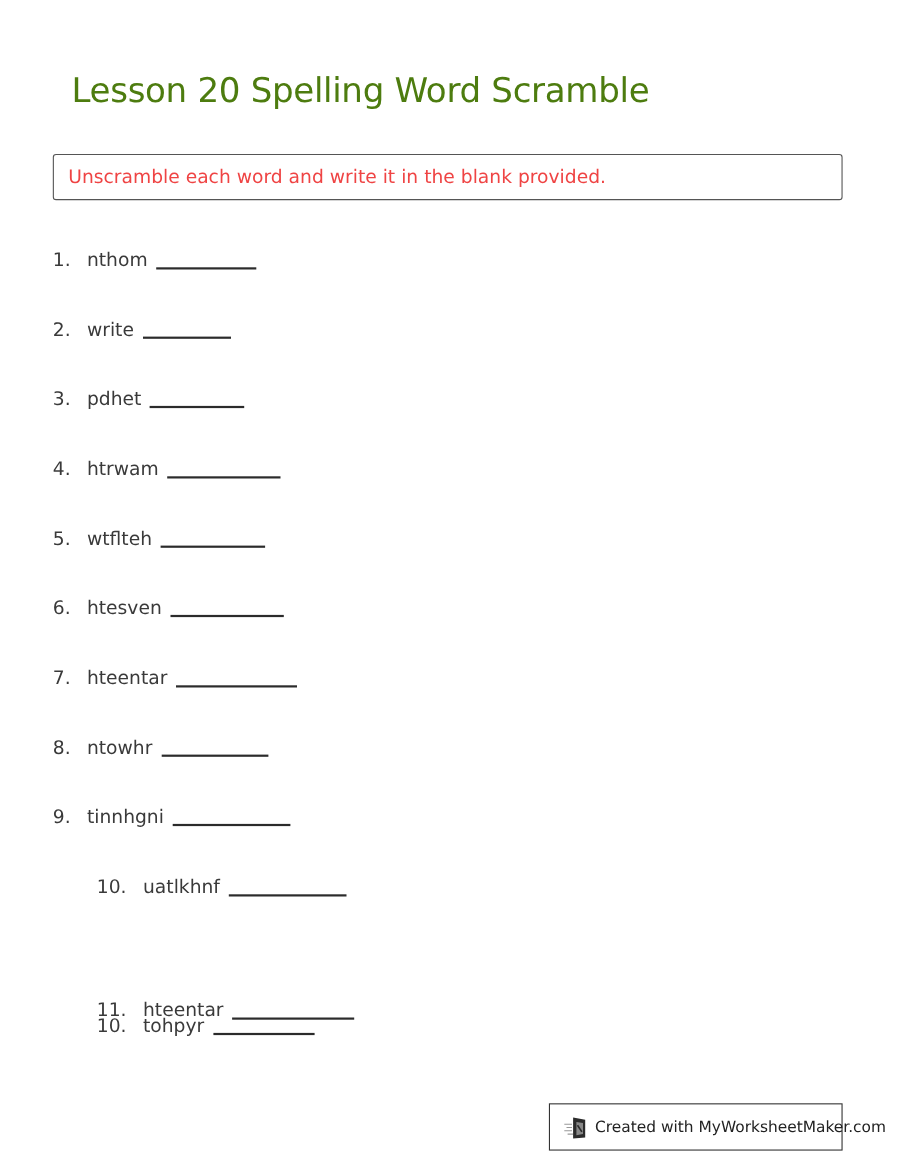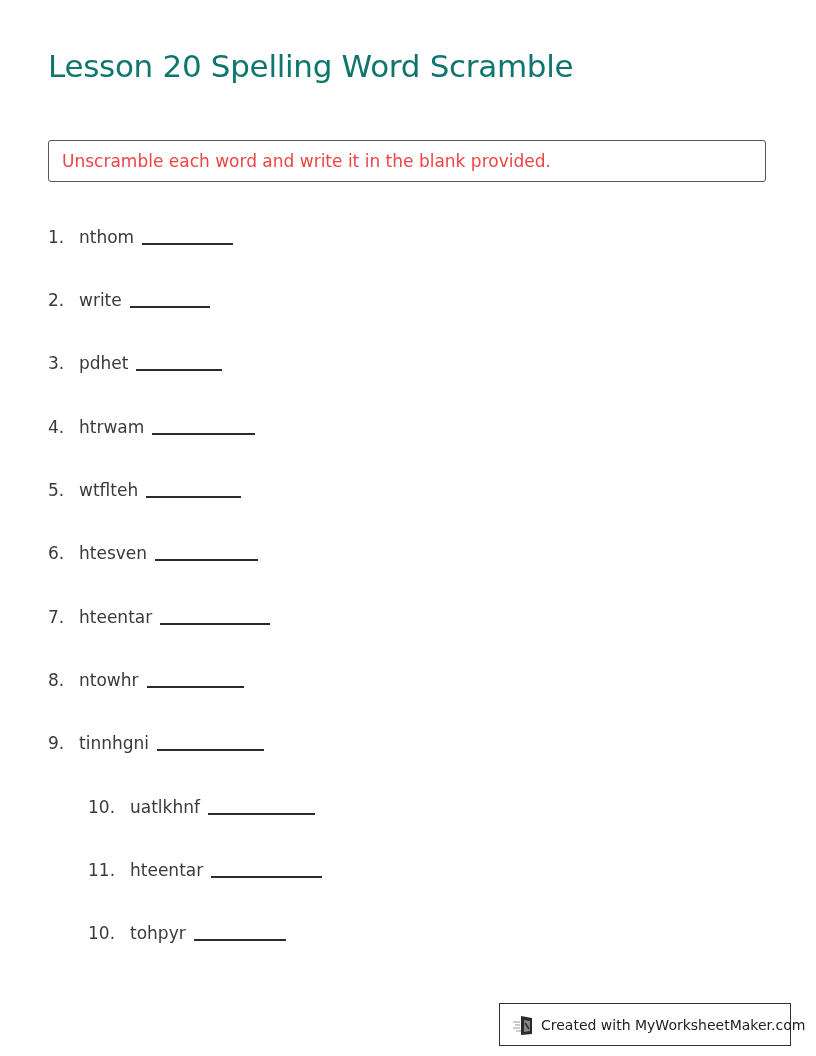--- a/index.html
+++ b/index.html
@@ -14,22 +14,22 @@
       overflow: hidden;
       font-family: "DejaVu Sans", "Liberation Sans", sans-serif;
       color: #333333;
     }
     .title {
       position: absolute;
       left: 48px;
       top: 48px;
       font-size: 31px;
       font-weight: normal;
-      color: #0f766e;
-      margin: 0;
+      color: #4d7c0f;
+      margin: 17px;
       letter-spacing: -0.3px;
       white-space: nowrap;
     }
     .instructions {
       position: absolute;
       left: 48px;
       top: 140px;
       width: 718px;
       height: 42px;
       box-sizing: border-box;
@@ -67,21 +67,21 @@
     .blank {
       display: inline-block;
       border-bottom: 2px solid #2b2b2b;
       height: 0;
       margin-bottom: 2px;
     }
     .footer {
       position: absolute;
       left: 499px;
       top: 1003px;
-      width: 292px;
+      width: 267px;
       height: 43px;
       box-sizing: border-box;
       border: 1px solid #333333;
       display: flex;
       align-items: center;
       padding-left: 12px;
       font-size: 14px;
       color: #222222;
       white-space: nowrap;
     }
@@ -146,21 +146,21 @@
   <div class="item" style="top: 729px;">
       <span class="num">9.</span>
       <span class="word">tinnhgni</span>
       <span class="blank" style="width: 107px;"></span>
     </div>
   <div class="item" style="top: 793px;">
       <span class="num wide">10.</span>
       <span class="word">uatlkhnf</span>
       <span class="blank" style="width: 107px;"></span>
     </div>
-  <div class="item" style="top: 856px;">
+  <div class="item" style="top: 905px;">
       <span class="num wide">11.</span>
       <span class="word">hteentar</span>
       <span class="blank" style="width: 111px;"></span>
     </div>
   <div class="item" style="top: 919px;">
       <span class="num wide">10.</span>
       <span class="word">tohpyr</span>
       <span class="blank" style="width: 92px;"></span>
     </div>
 </div>

